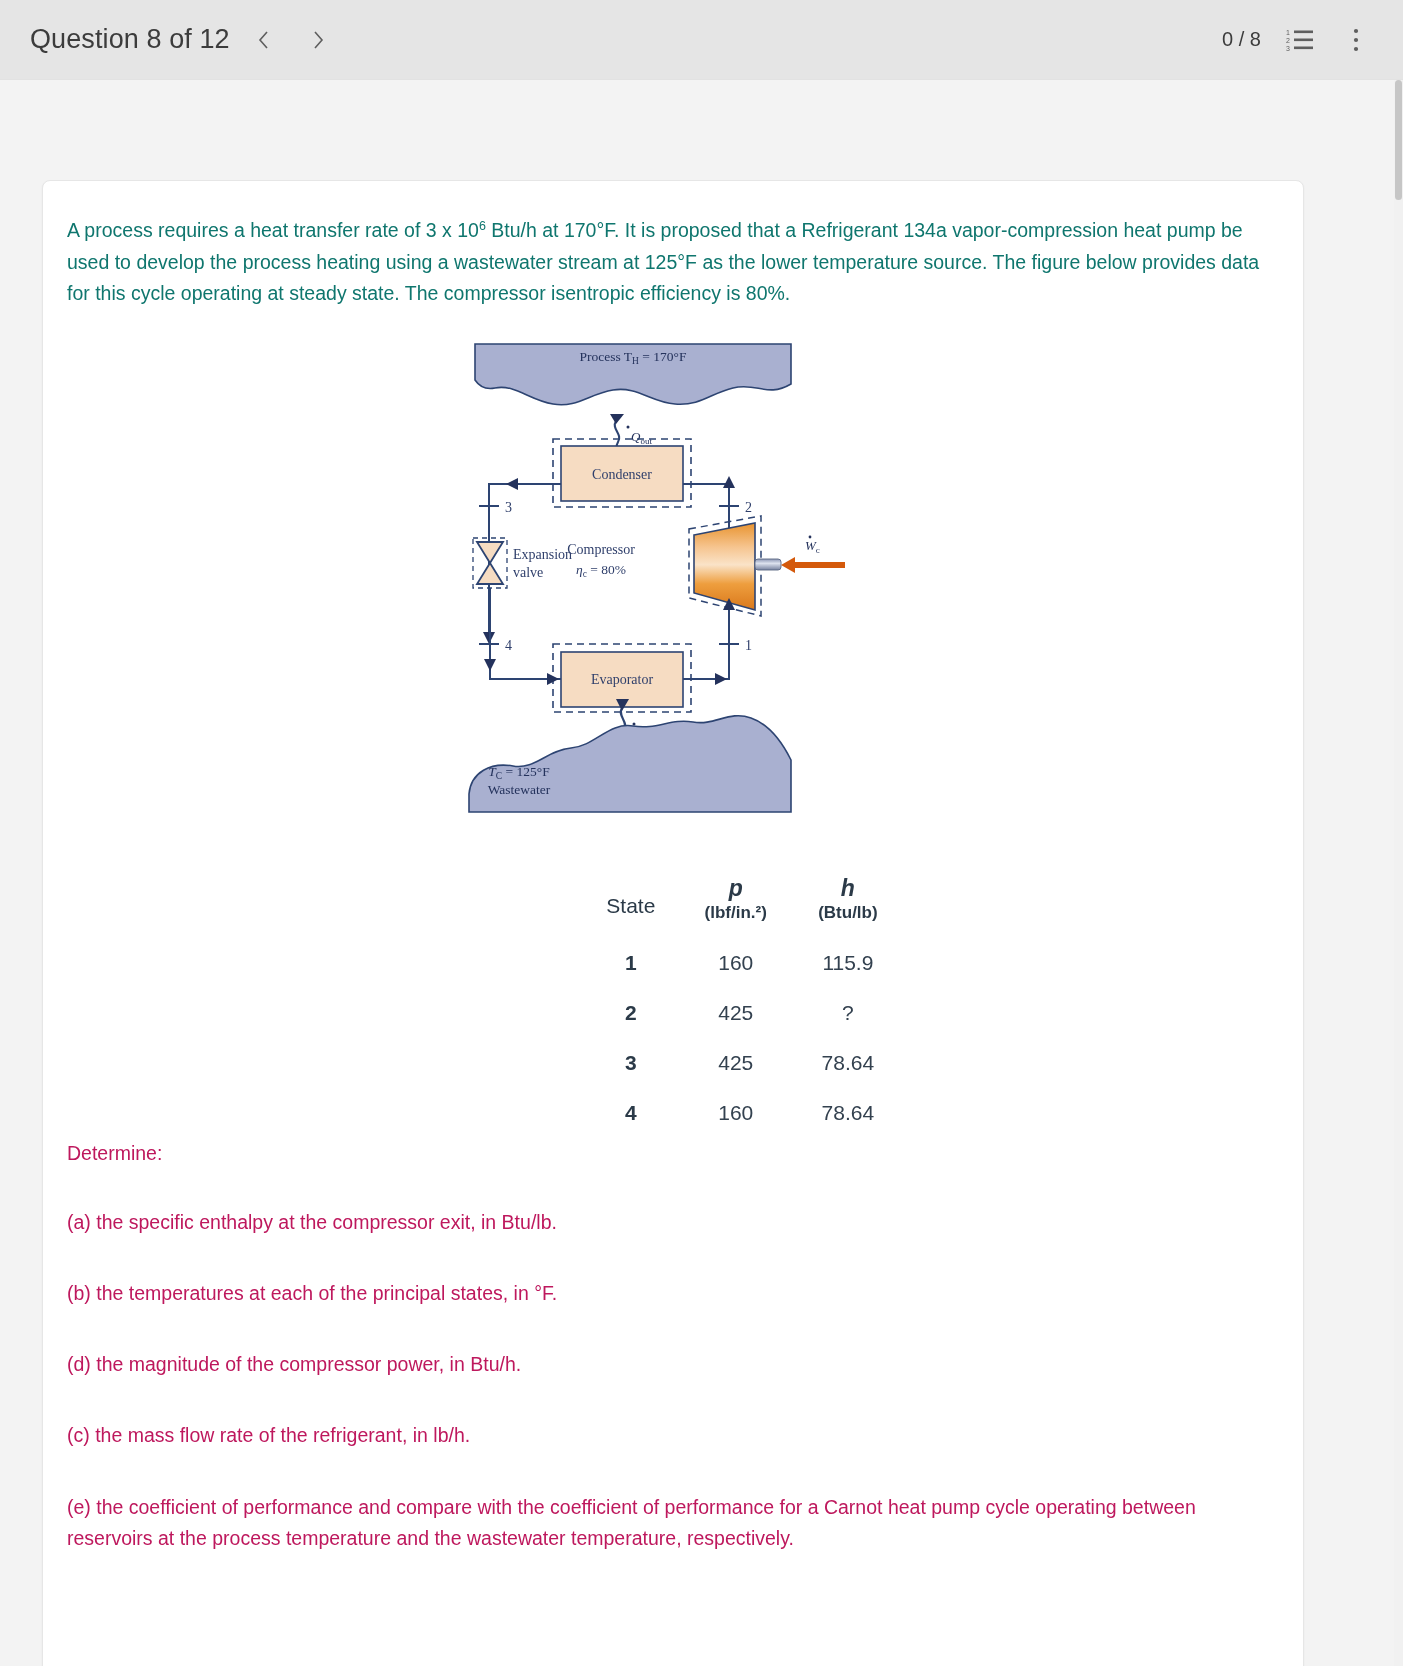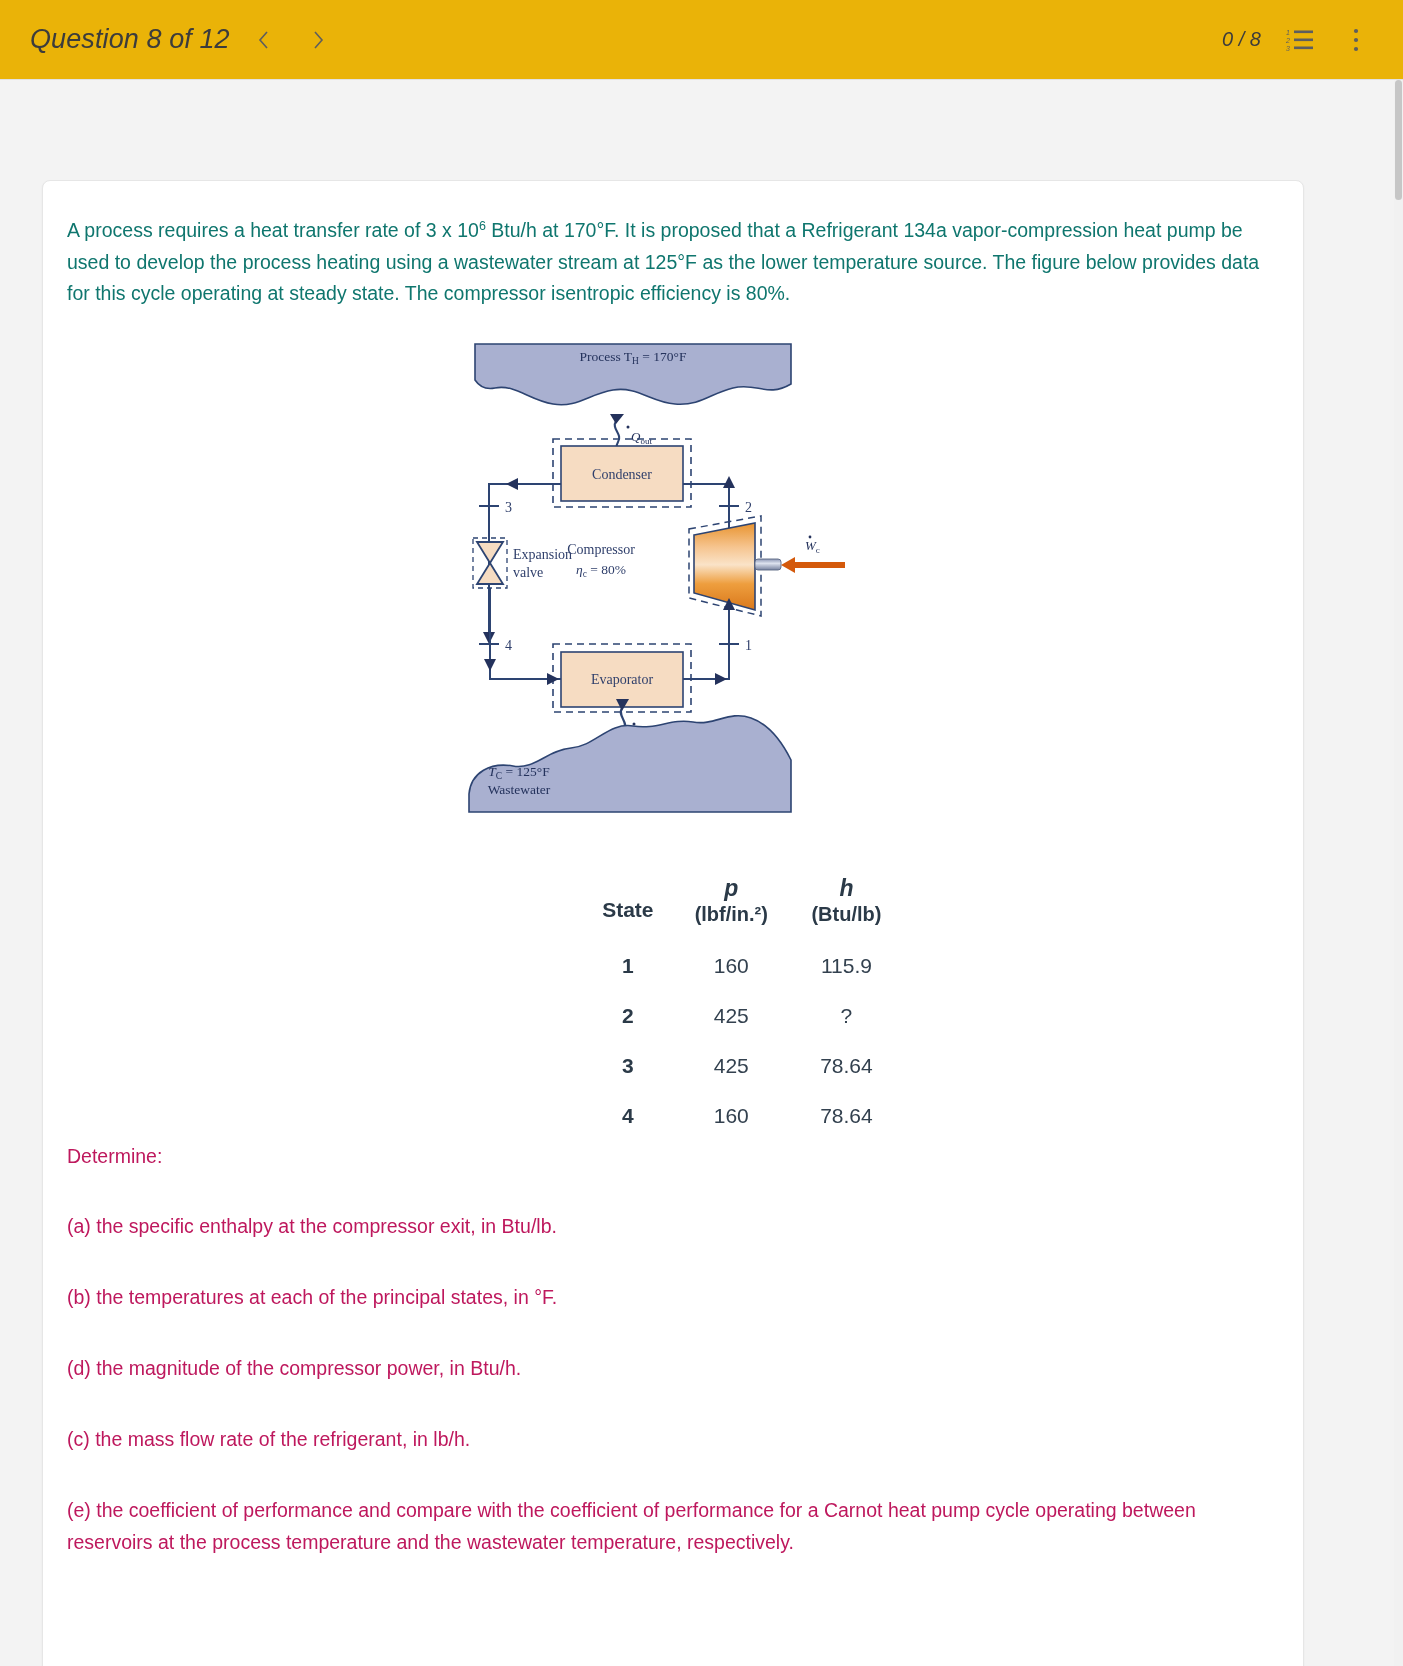--- a/index.html
+++ b/index.html
@@ -9,25 +9,24 @@
     background:#f7f7f7;
     font-family:"Liberation Sans", sans-serif;
     color:#2b3a48;
     overflow:hidden;
   }
 
   
   .topbar{
     position:relative;
     height:80px;
-    background:#eab308;
+    background:#e5e5e5;
     border-bottom:1px solid #e2e2e2;
     display:flex; align-items:center;
     padding:0 30px;
-    font-style:italic;
   }
   .q-title{
     font-size:27px; font-weight:400; color:#3c3c3c;
     letter-spacing:.1px; white-space:nowrap;
   }
   .navbtn{
     width:40px; height:40px; margin-left:14px;
     display:flex; align-items:center; justify-content:center;
     color:#5e5e5e; cursor:pointer;
     font-size:22px;
@@ -97,22 +96,22 @@
   .state-table th{
     font-size:21px;
     font-weight:700;
     color:#2b3a48;
     padding:6px 10px 14px 10px;
     text-align:center;
     vertical-align:bottom;
     line-height:1.25;
   }
   .state-table th .sym{ font-style:italic; font-size:23px; display:block; }
-  .state-table th .unit{ font-weight:700; font-size:20px; display:block; }
-  .state-table th.state-h{ font-weight:700; font-size:21px; padding-bottom:18px;}
+  .state-table th .unit{ font-weight:700; font-size:17px; display:block; }
+  .state-table th.state-h{ font-weight:400; font-size:21px; padding-bottom:18px;}
   .state-table td{
     font-size:21px;
     color:#33414f;
     padding:13px 10px;
     text-align:center;
   }
   .state-table td.idx{ font-weight:700; color:#2b3a48; }
 
   .determine{
     font-size:19.5px; line-height:1.6; color:#be185d;

